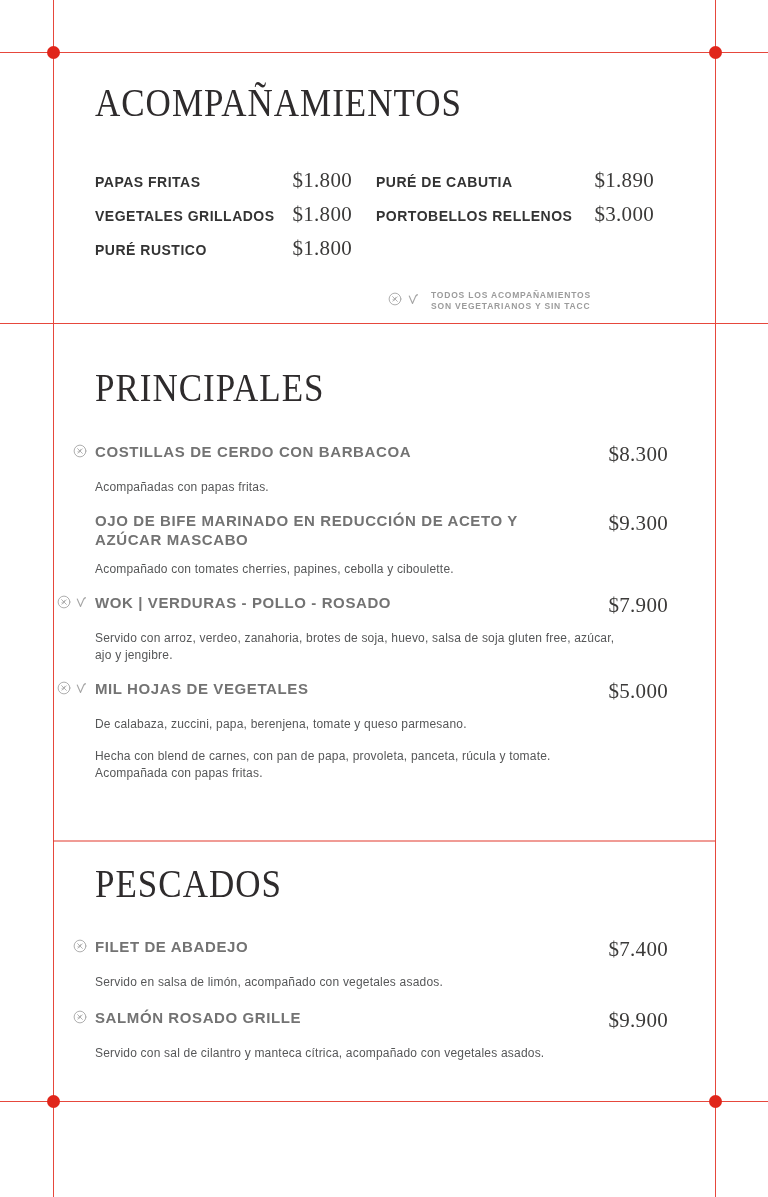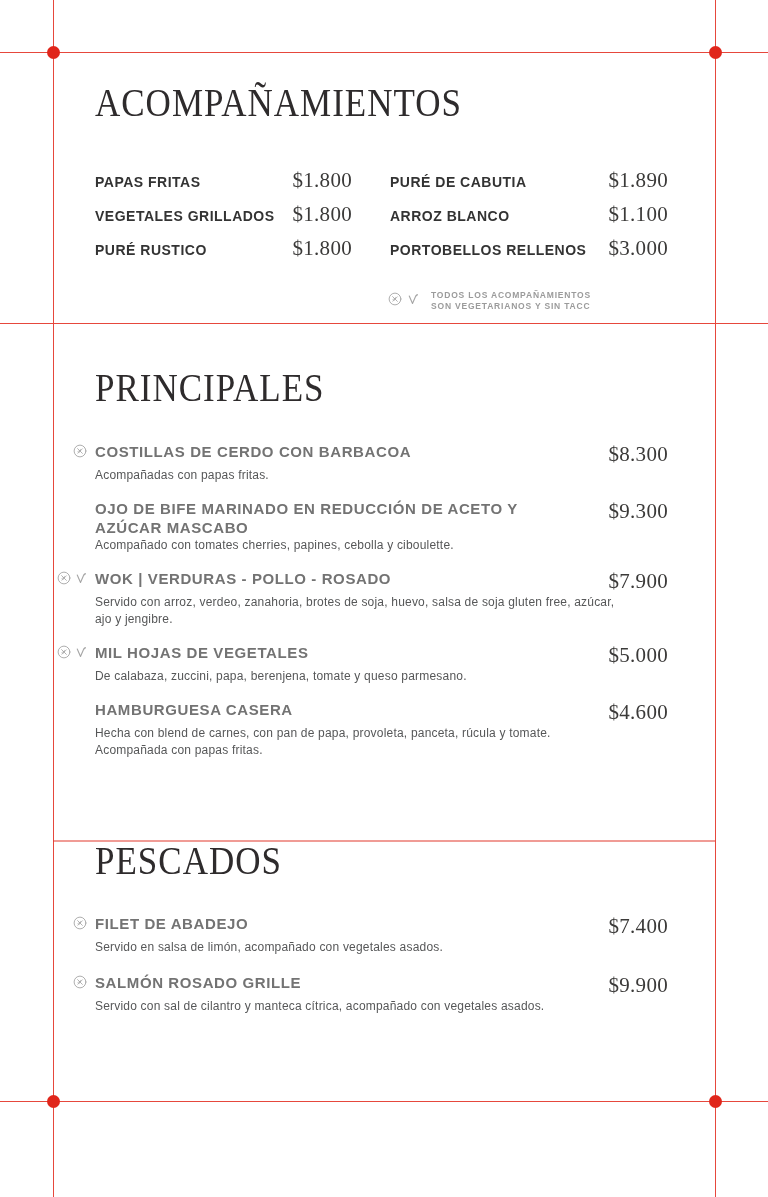--- a/index.html
+++ b/index.html
@@ -40,21 +40,21 @@
     color:#2e2b2c;
     transform:scale(1,1.12);
     transform-origin:0 100%;
     white-space:nowrap;
   }
   .title-acomp { margin-top:84px; }
   .title-princ { margin-top:57px; }
   .title-pesc  { margin-top:83px; }
 
   
-  .sides-grid { margin-top:40px; display:flex; gap:38px; }
+  .sides-grid { margin-top:40px; display:flex; gap:24px; }
   .sides-col { display:flex; flex-direction:column; }
   .sides-col-1 { width:257px; }
   .sides-col-2 { width:278px; }
   .side-row {
     display:flex; justify-content:space-between; align-items:baseline;
     height:20px; margin-bottom:14px;
   }
   .side-name {
     font-weight:bold; font-size:14px; letter-spacing:0.5px; color:#333333;
   }
@@ -77,21 +77,21 @@
   
   .items { margin-top:29px; }
   .items-pesc { margin-top:28px; }
   .item { position:relative; margin-bottom:15px; }
   .item-head { display:flex; justify-content:space-between; align-items:flex-start; }
   .item-name {
     font-weight:bold; font-size:15px; line-height:19px;
     letter-spacing:0.6px; color:#737373; max-width:450px;
   }
   .item-desc {
-    margin-top:0;
+    margin-top:12px;
     font-size:12px; line-height:17px; letter-spacing:0.2px;
     color:#565758; max-width:500px;
   }
   .item-icons {
     position:absolute; left:-42px; top:2px; width:34px;
     display:flex; gap:3px; justify-content:flex-end;
   }
   .icon { display:inline-block; }
 </style>
 </head>
@@ -130,24 +130,20 @@
           <span class="side-name">PURÉ RUSTICO</span>
           <span class="price">$1.800</span>
         </div>
       </div>
       <div class="sides-col sides-col-2">
         <div class="side-row">
           <span class="side-name">PURÉ DE CABUTIA</span>
           <span class="price">$1.890</span>
         </div>
         <div class="side-row">
-          <span class="side-name">ARROZ BLANCO</span>
-          <span class="price">$1.100</span>
-        </div>
-        <div class="side-row">
           <span class="side-name">PORTOBELLOS RELLENOS</span>
           <span class="price">$3.000</span>
         </div>
       </div>
     </div>
 
     <div class="note">
       <span class="note-icons">
         <span>
   <svg class="icon" width="14" height="14" viewBox="0 0 20 20" fill="none" stroke="#a6a6a6" stroke-linecap="round">
@@ -243,24 +239,20 @@
 </span>
         </span>
         <div class="item-head">
           <span class="item-name">MIL HOJAS DE VEGETALES</span>
           <span class="price">$5.000</span>
         </div>
         <div class="item-desc">De calabaza, zuccini, papa, berenjena, tomate y queso parmesano.</div>
       </div>
 
       <div class="item">
-        <div class="item-head">
-          <span class="item-name">HAMBURGUESA CASERA</span>
-          <span class="price">$4.600</span>
-        </div>
         <div class="item-desc" style="max-width:470px">Hecha con blend de carnes, con pan de papa, provoleta, panceta, rúcula y tomate. Acompañada con papas fritas.</div>
       </div>
 
     </div>
 
     <div class="section-title title-pesc">PESCADOS</div>
 
     <div class="items items-pesc">
 
       <div class="item" style="margin-bottom:17px">

